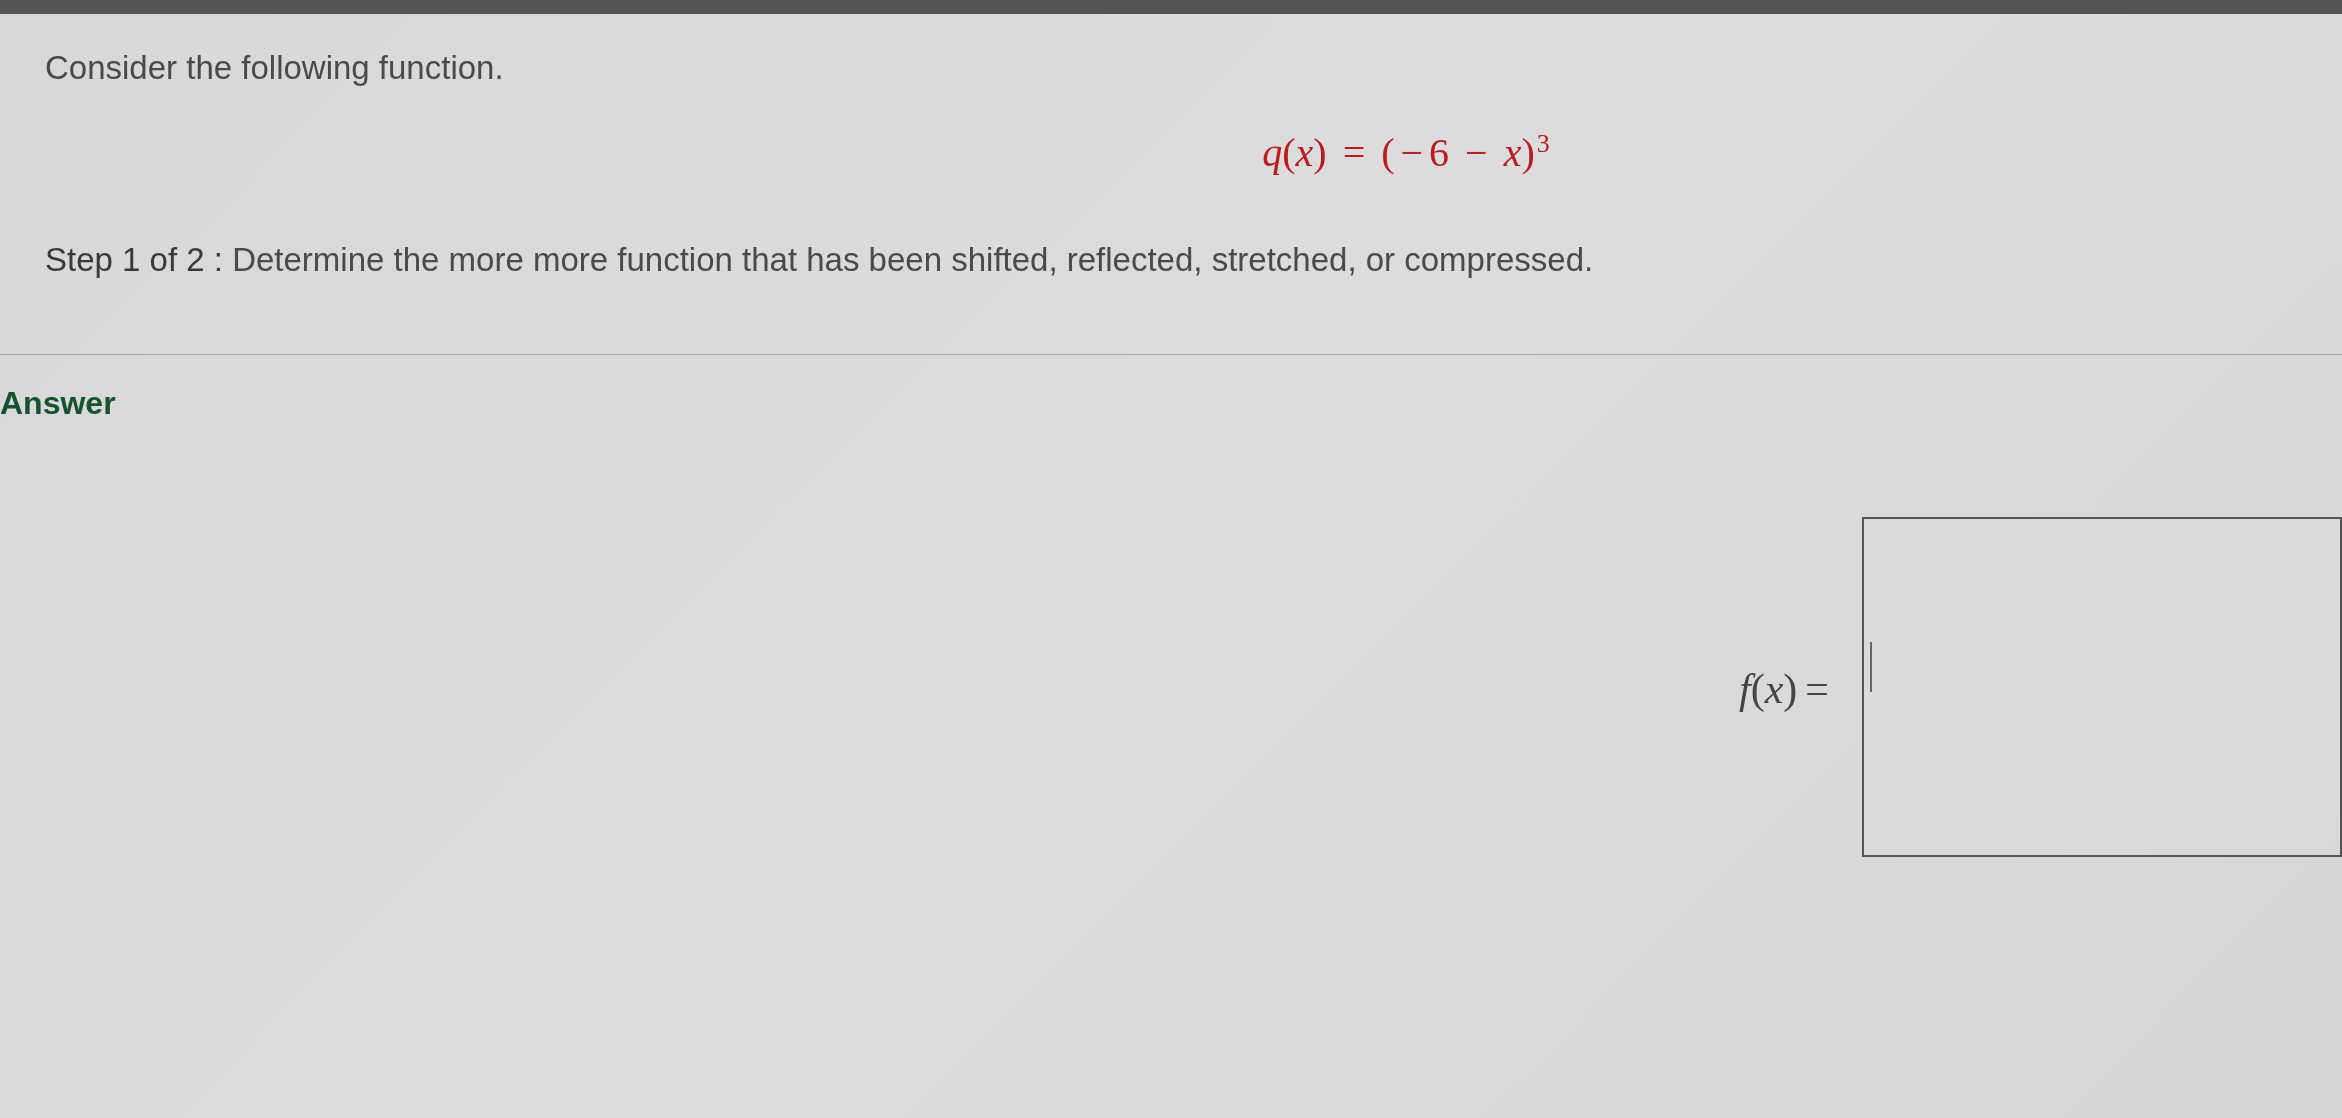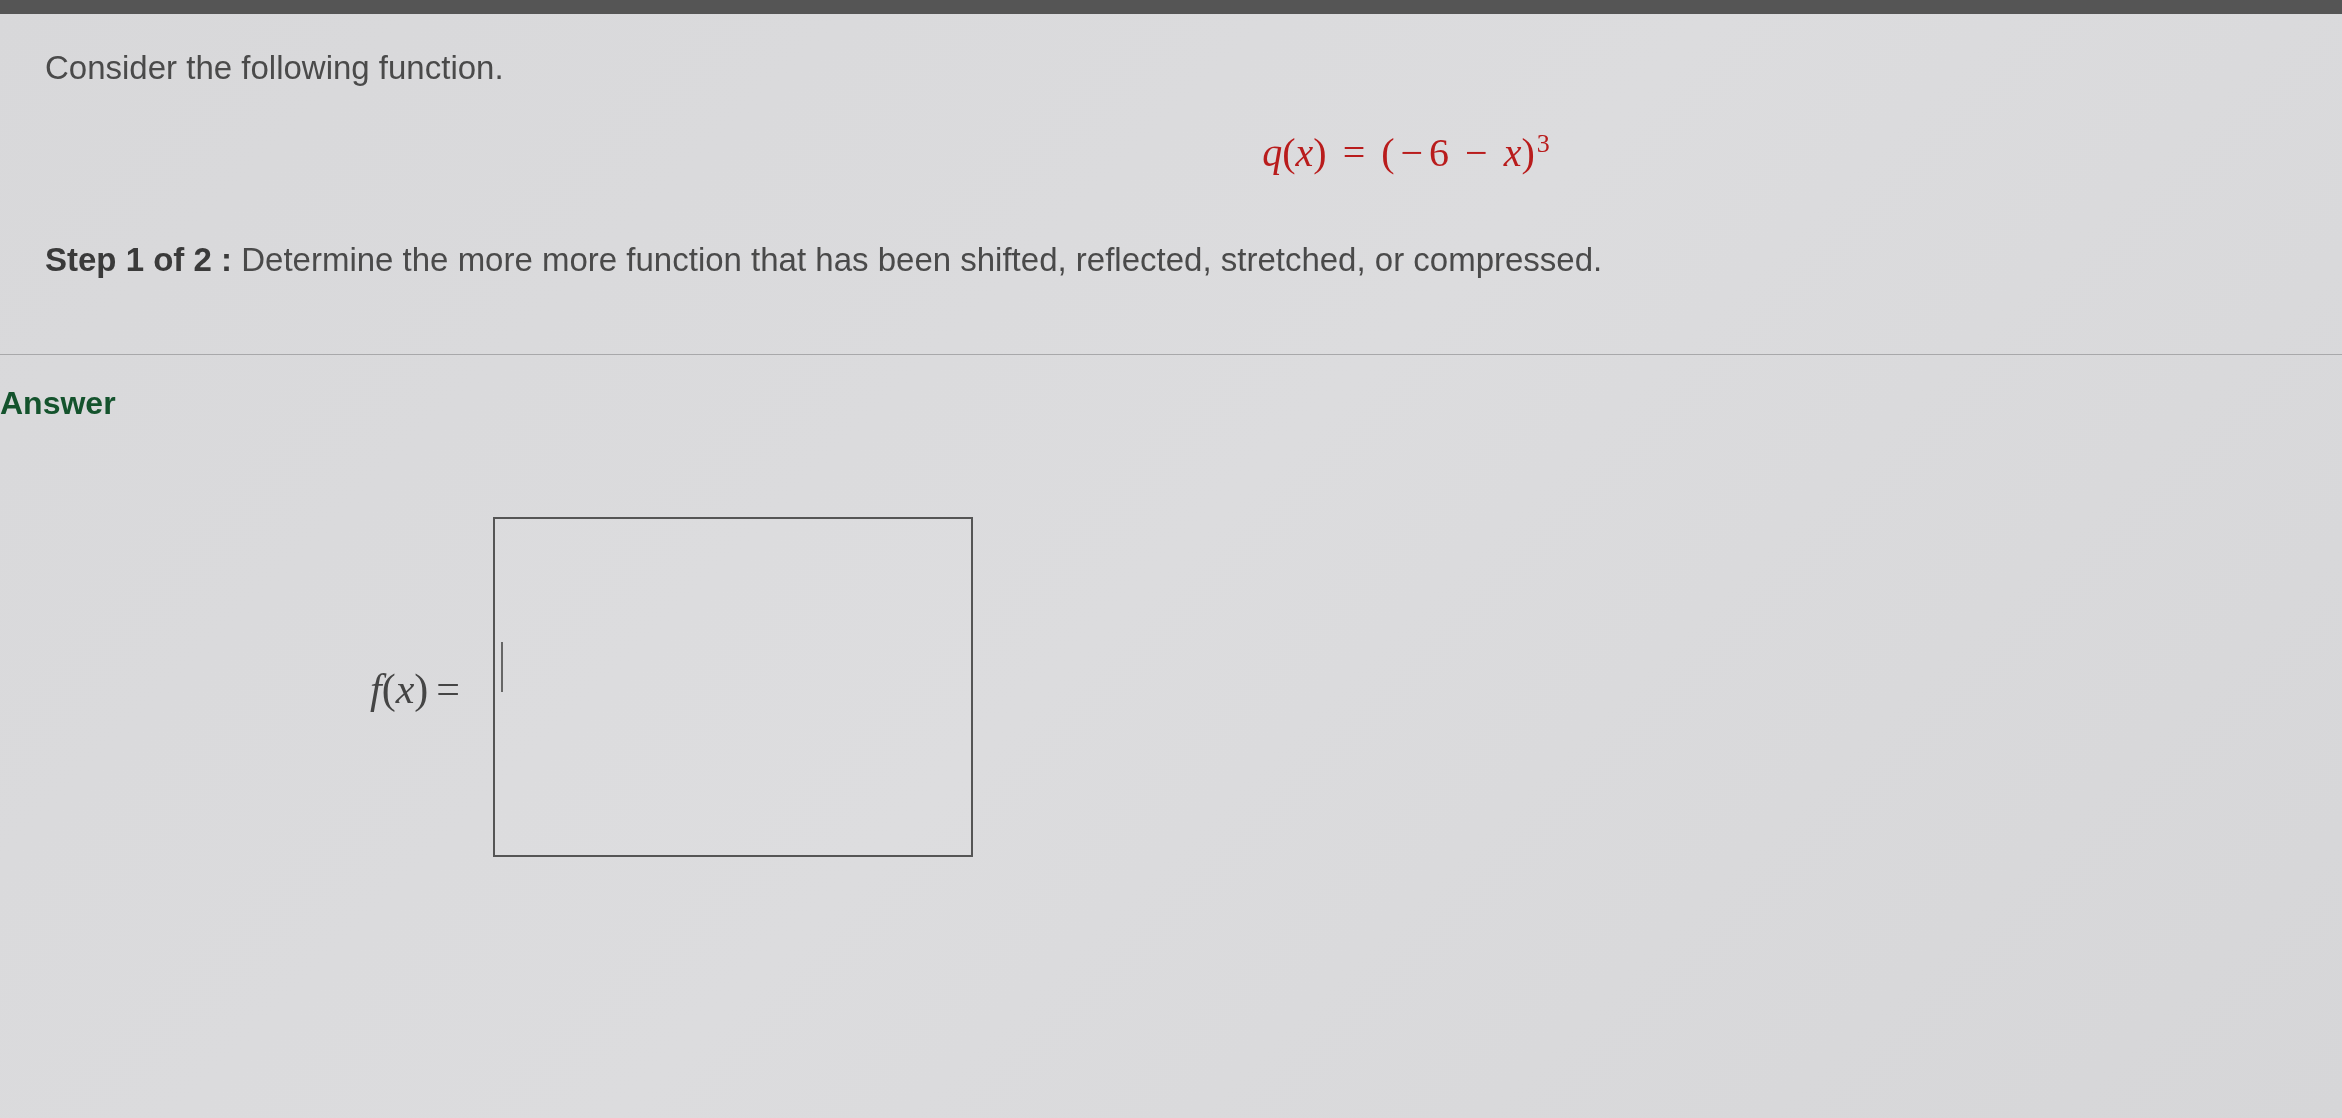--- a/index.html
+++ b/index.html
@@ -55,21 +55,21 @@
       font-size: 26px;
       vertical-align: super;
       font-style: normal;
       margin-left: 2px;
     }
     .step-line {
       font-size: 33px;
       color: #4a4a4a;
     }
     .step-label {
-      font-weight: 700;
+      font-weight: 400;
       color: #3a3a3a;
     }
     .step-desc {
       font-weight: 400;
     }
     .divider {
       border: none;
       border-top: 1px solid #a8a8aa;
       margin: 35px 0 0 0;
     }
@@ -78,21 +78,21 @@
     }
     .answer-label {
       font-size: 32px;
       font-weight: 700;
       color: #14532d;
       padding-left: 0;
       margin-bottom: 95px;
     }
     .answer-row {
       display: flex;
-      justify-content: flex-start;
+      justify-content: flex-end;
       align-items: center;
       padding-left: 370px;
     }
     .fx-label {
       font-family: "Cambria Math", "Times New Roman", serif;
       font-style: italic;
       font-size: 42px;
       color: #454545;
       margin-right: 25px;
     }

